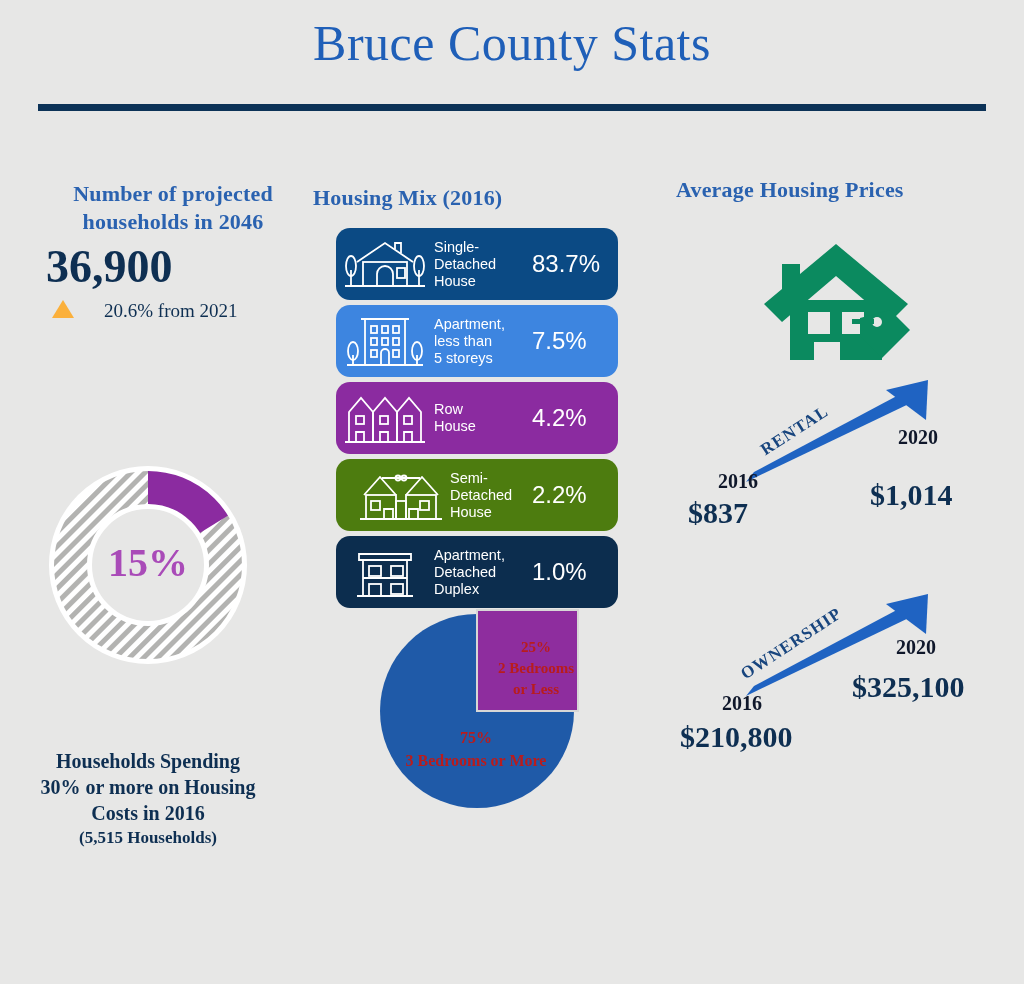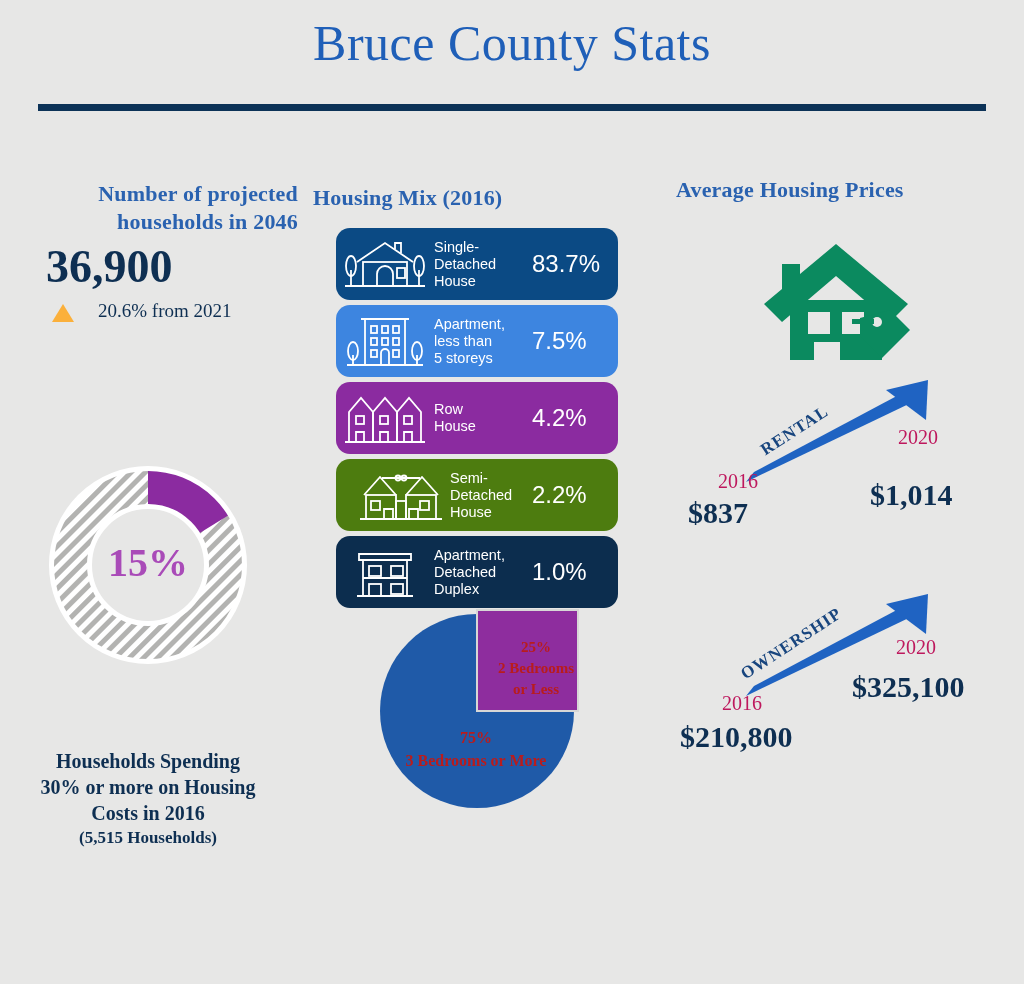--- a/index.html
+++ b/index.html
@@ -30,27 +30,27 @@
     position:absolute;
     font-family:"Liberation Serif", serif;
     font-weight:bold;
     color:#2a62b0;
     font-size:22px;
     line-height:28px;
     letter-spacing:.2px;
   }
 
   
-  #left-head{left:48px;top:180px;width:250px;text-align:right;}
+  #left-head{left:48px;top:180px;width:250px;text-align:center;}
   .big-number{
     position:absolute;left:46px;top:240px;
     font-family:"Liberation Serif", serif;
     font-weight:bold;font-size:46px;color:#0e2f52;letter-spacing:0px;
   }
-  .delta-row{position:absolute;left:52px;top:300px;display:flex;align-items:flex-end;gap:24px;}
+  .delta-row{position:absolute;left:52px;top:300px;display:flex;align-items:flex-start;gap:30px;}
   .tri{
     width:0;height:0;
     border-left:11px solid transparent;
     border-right:11px solid transparent;
     border-bottom:18px solid #fbb03b;
   }
   .delta-text{font-family:"Liberation Serif", serif;font-size:19px;color:#0e2f52;}
 
   
   .donut-wrap{position:absolute;left:49px;top:466px;width:198px;height:198px;}
@@ -95,21 +95,21 @@
 
   .arrow-block{position:absolute;}
   .arrow-label{
     position:absolute;
     font-family:"Liberation Serif", serif;font-weight:bold;
     color:#18457e;font-size:17px;letter-spacing:1.2px;
     transform:rotate(-33deg);transform-origin:left bottom;
   }
   .yr{
     position:absolute;font-family:"Liberation Serif", serif;
-    font-size:20px;color:#be185d;
+    font-size:20px;color:#0f172a;font-weight:bold;
   }
   .amt{
     position:absolute;font-family:"Liberation Serif", serif;
     font-weight:bold;font-size:30px;color:#0e2f52;
   }
 </style>
 </head>
 <body>
 
 <div class="page">

